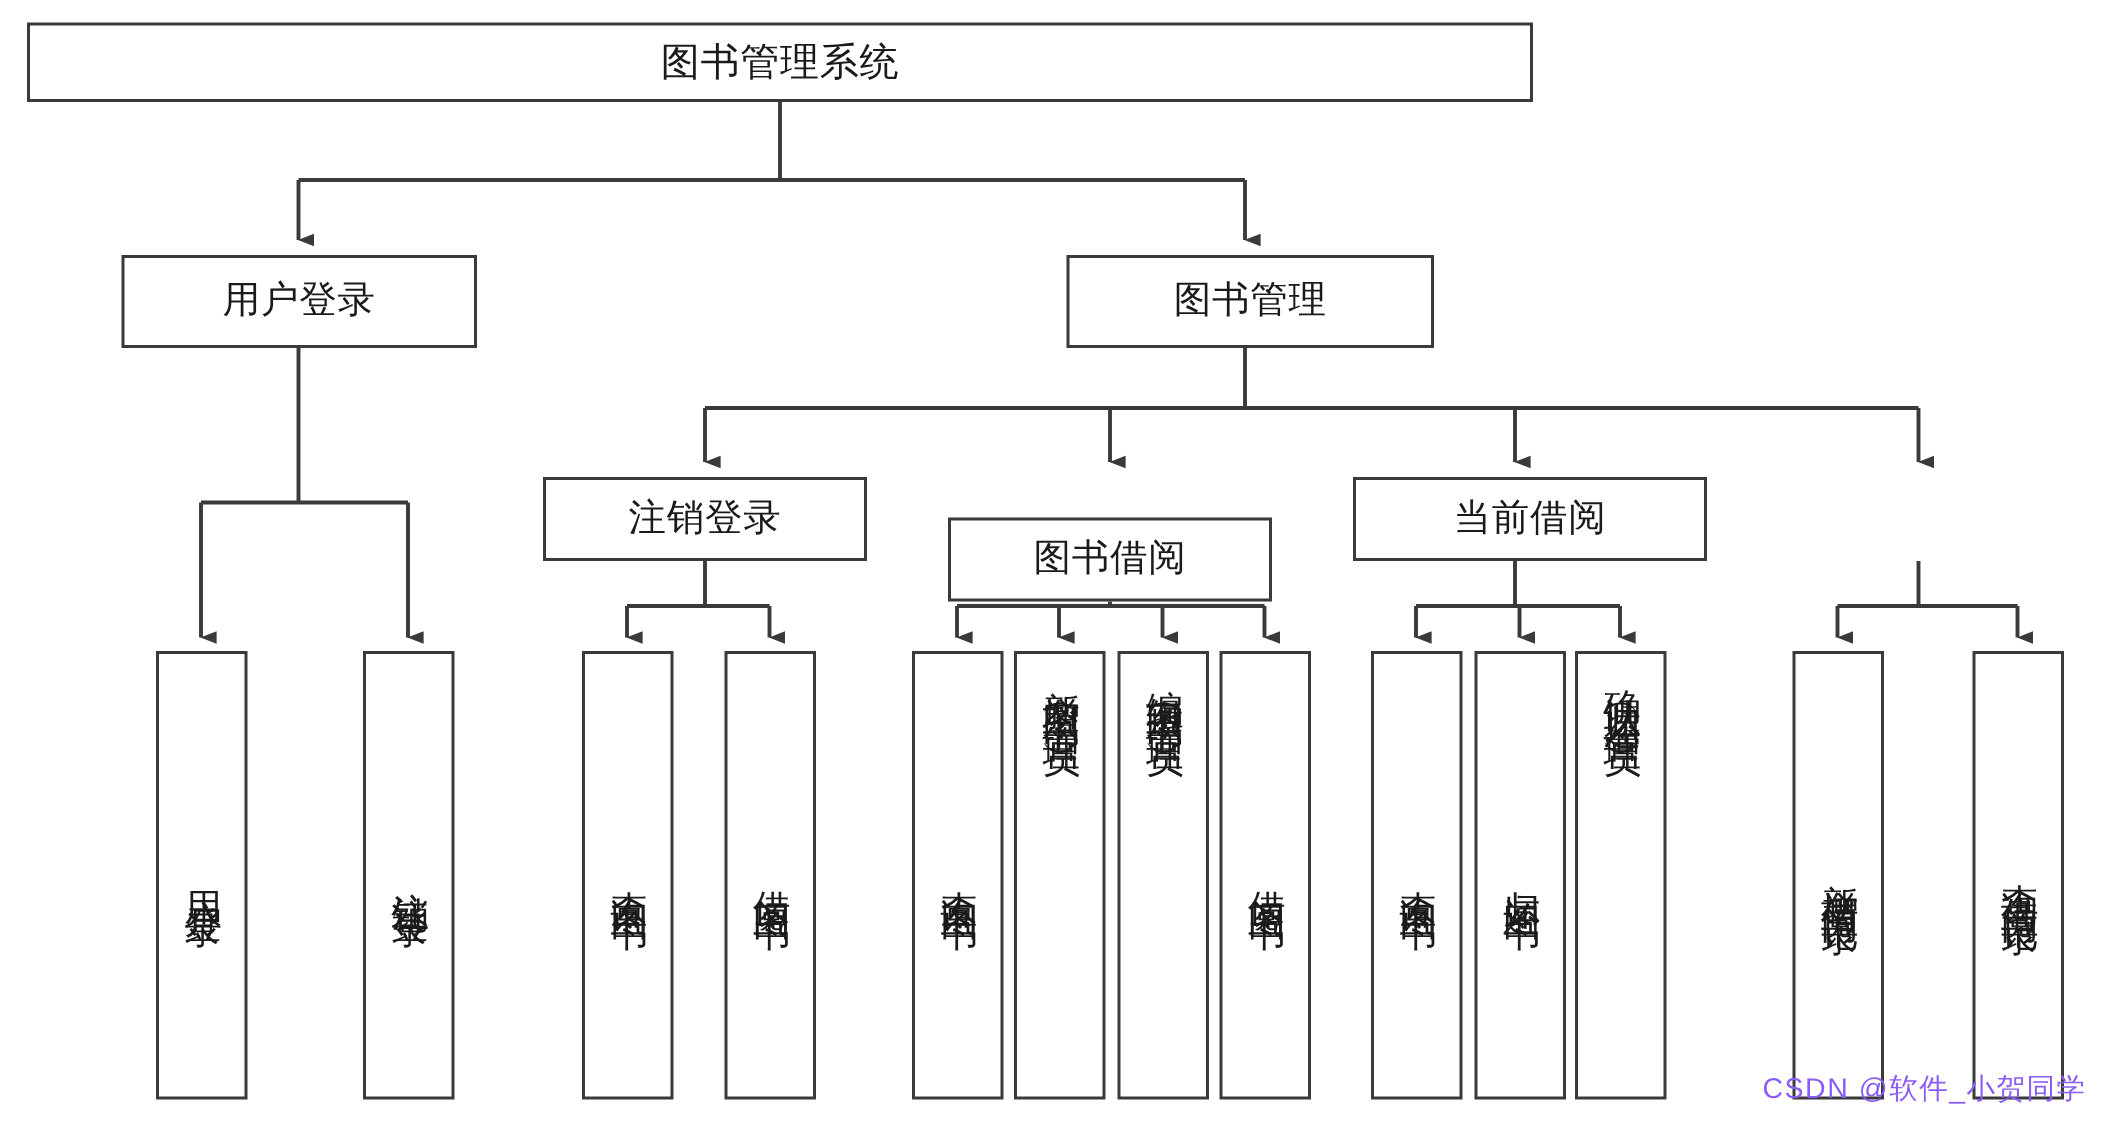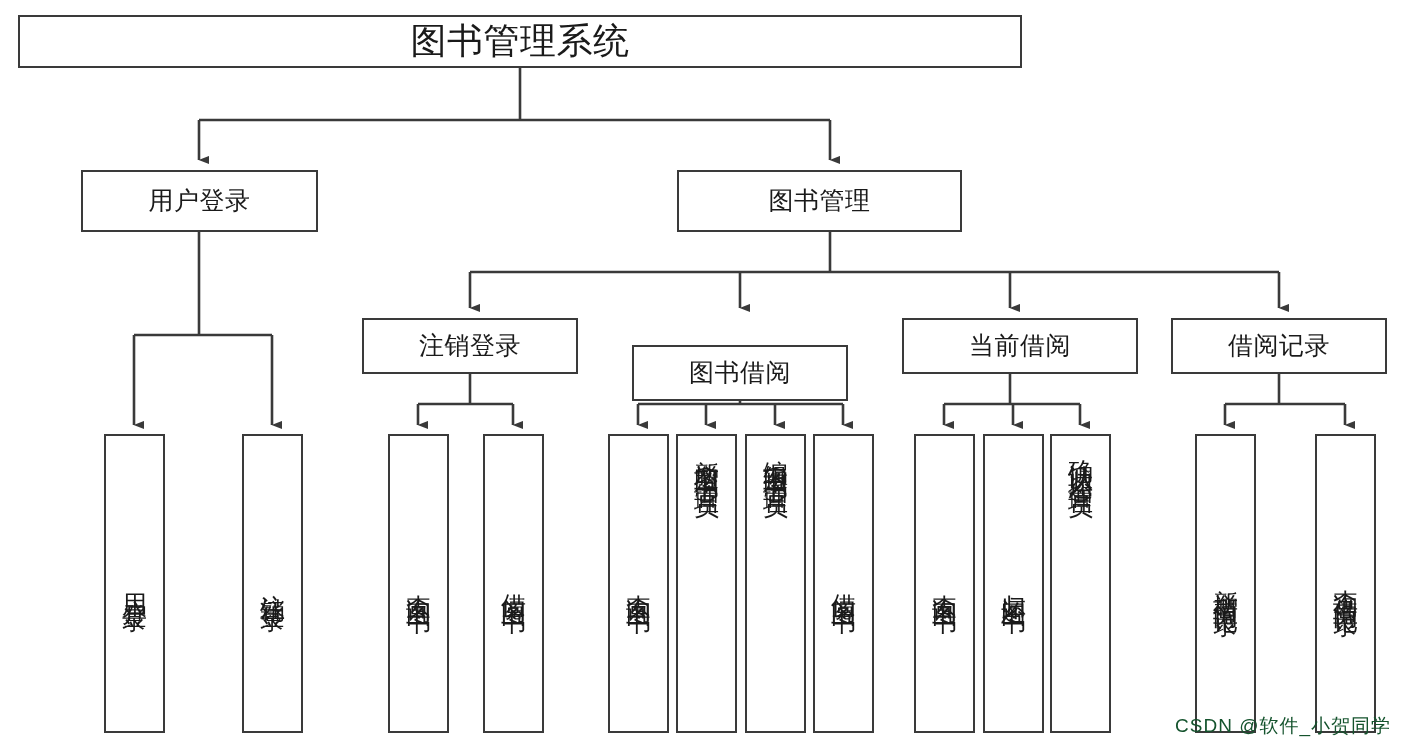--- a/index.html
+++ b/index.html
@@ -41,21 +41,21 @@
     line-height: 1.18;
     letter-spacing: 0.5px;
     white-space: nowrap;
   }
   
   .node.horizontal .node-label {
     font-size: 25px;
     text-align: center;
   }
   .node.root .node-label {
-    font-size: 36px;
+    font-size: 26px;
   }
   
   .node.vertical {
     align-items: flex-start;
     padding-top: 4px;
   }
   .node.vertical .node-label {
     writing-mode: vertical-rl;
     text-orientation: upright;
     font-size: 25px;
@@ -66,21 +66,21 @@
   }
   .node.vertical.center-text {
     align-items: center;
     padding-top: 0;
   }
   #watermark {
     position: absolute;
     right: 14px;
     bottom: 8px;
     font-size: 19px;
-    color: #14532d;
+    color: #8b5cf6;
     letter-spacing: 1px;
     white-space: nowrap;
     user-select: none;
   }
 </style>
 </head>
 <body>
 
 <div id="diagram-root">
 
@@ -134,36 +134,33 @@
     </g>
   </svg>
 
   <div class="node horizontal root" style="left:18px; top:15px; width:1004px; height:53px;">
     <span class="node-label">图书管理系统</span>
   </div>
 
   <div class="node horizontal" style="left:81px; top:170px; width:237px; height:62px;">
     <span class="node-label">用户登录</span>
   </div>
-  <div class="node horizontal" style="left:677px; top:170px; width:285px; height:62px;">
+  <div class="node horizontal" style="left:711px; top:170px; width:245px; height:62px;">
     <span class="node-label">图书管理</span>
   </div>
 
   <div class="node horizontal" style="left:362px; top:318px; width:216px; height:56px;">
     <span class="node-label">注销登录</span>
   </div>
   <div class="node horizontal" style="left:632px; top:318px; width:216px; height:56px;margin-top:27px;">
     <span class="node-label">图书借阅</span>
   </div>
   <div class="node horizontal" style="left:902px; top:318px; width:236px; height:56px;">
     <span class="node-label">当前借阅</span>
   </div>
-  <div class="node horizontal" style="left:1171px; top:318px; width:216px; height:56px;">
-    <span class="node-label">借阅记录</span>
-  </div>
 
   <div class="node vertical center-text" style="left:104px; top:434px; width:61px; height:299px;">
     <span class="node-label">用户登录</span>
   </div>
   <div class="node vertical center-text" style="left:242px; top:434px; width:61px; height:299px;">
     <span class="node-label">注销登录</span>
   </div>
 
   <div class="node vertical center-text" style="left:388px; top:434px; width:61px; height:299px;">
     <span class="node-label">查询图书</span>

